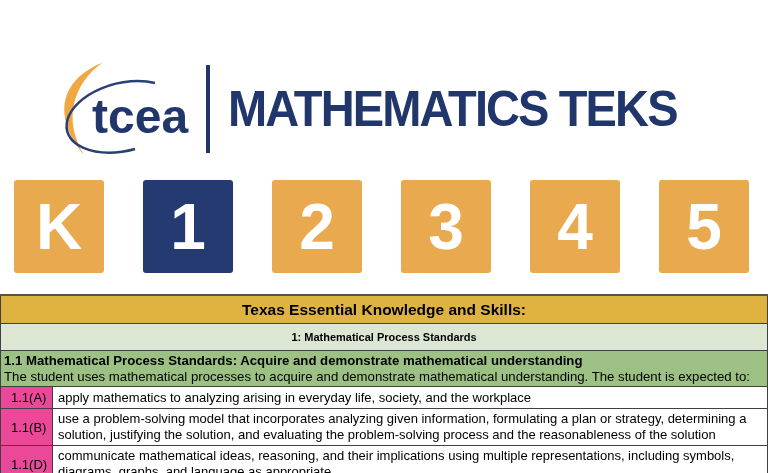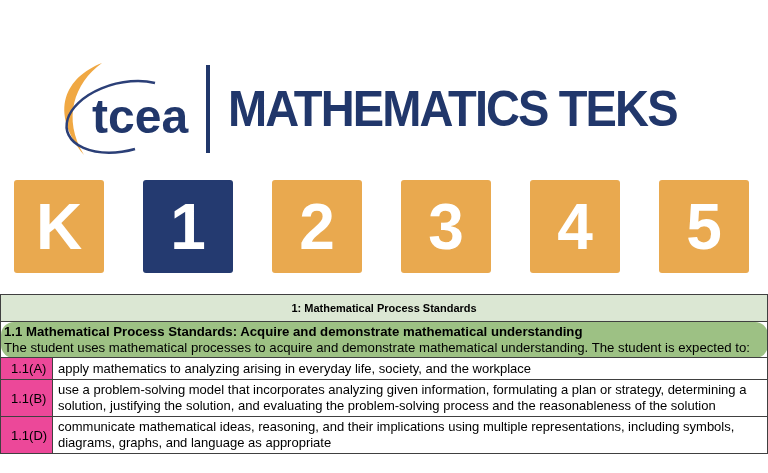--- a/index.html
+++ b/index.html
@@ -82,21 +82,20 @@
     font-weight: bold;
     font-size: 11px;
   }
   .teks-table tr.row-midgreen td {
     background: #9DC184;
     height: 33px;
     padding: 1px 3px;
     font-size: 13.2px;
     line-height: 16px;
     vertical-align: middle;
-    border-radius: 13px;
   }
   .strand-heading { font-weight: bold; }
   .code-col { width: 52px; }
   .teks-table td.code-cell {
     font-size: 13px;
     padding-left: 10px;
     vertical-align: middle;
     background: #ec4899;
   }
   .teks-table td.desc-cell {
@@ -132,20 +131,23 @@
   <button class="grade-btn">4</button>
   <button class="grade-btn">5</button>
 </div>
 
 <table class="teks-table">
   <colgroup>
       <col class="code-col">
       <col>
     </colgroup>
   <tbody>
+      <tr class="row-gold">
+    <td colspan="2">Texas Essential Knowledge and Skills:</td>
+  </tr>
   <tr class="row-lightgreen">
     <td colspan="2">1: Mathematical Process Standards</td>
   </tr>
   <tr class="row-midgreen">
     <td colspan="2">
       <div class="strand-heading">1.1 Mathematical Process Standards: Acquire and demonstrate mathematical understanding</div>
       <div>The student uses mathematical processes to acquire and demonstrate mathematical understanding. The student is expected to:</div>
     </td>
   </tr>
   <tr class="h22">

